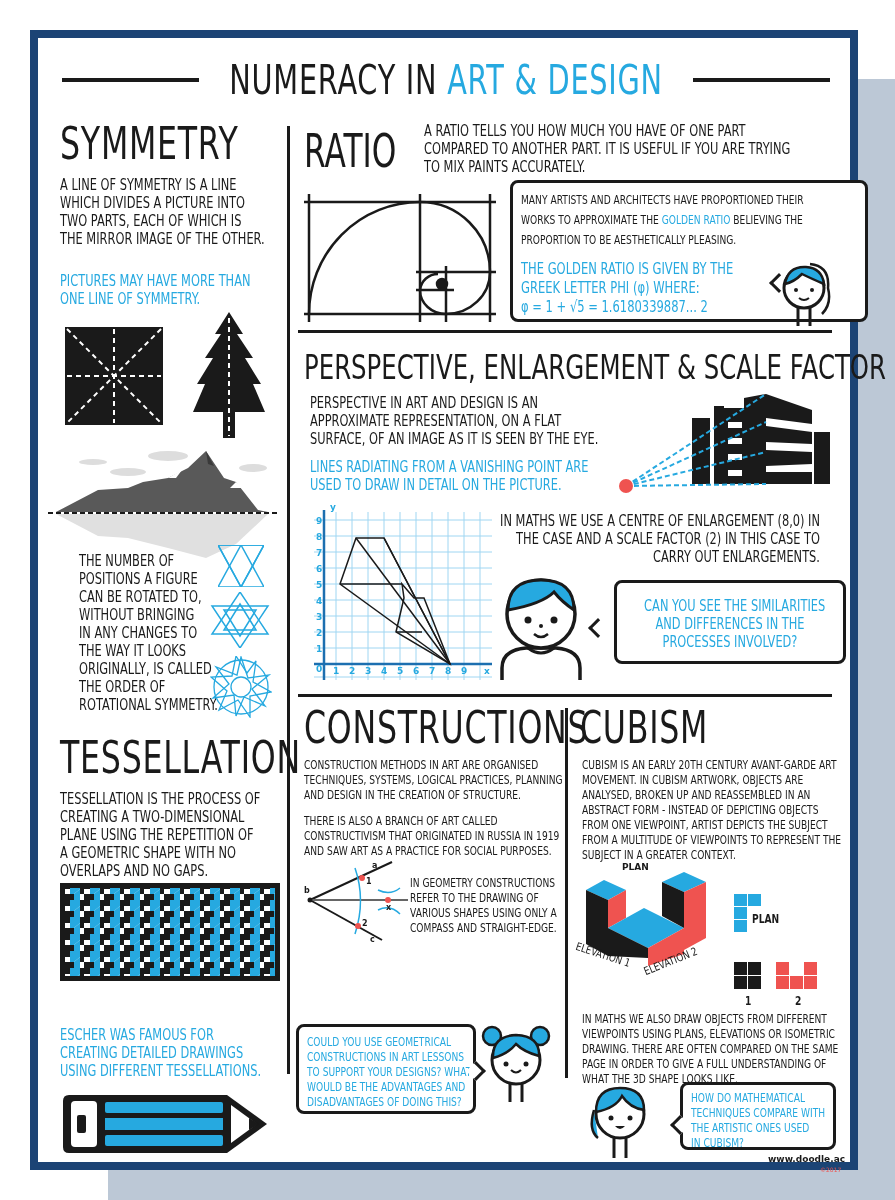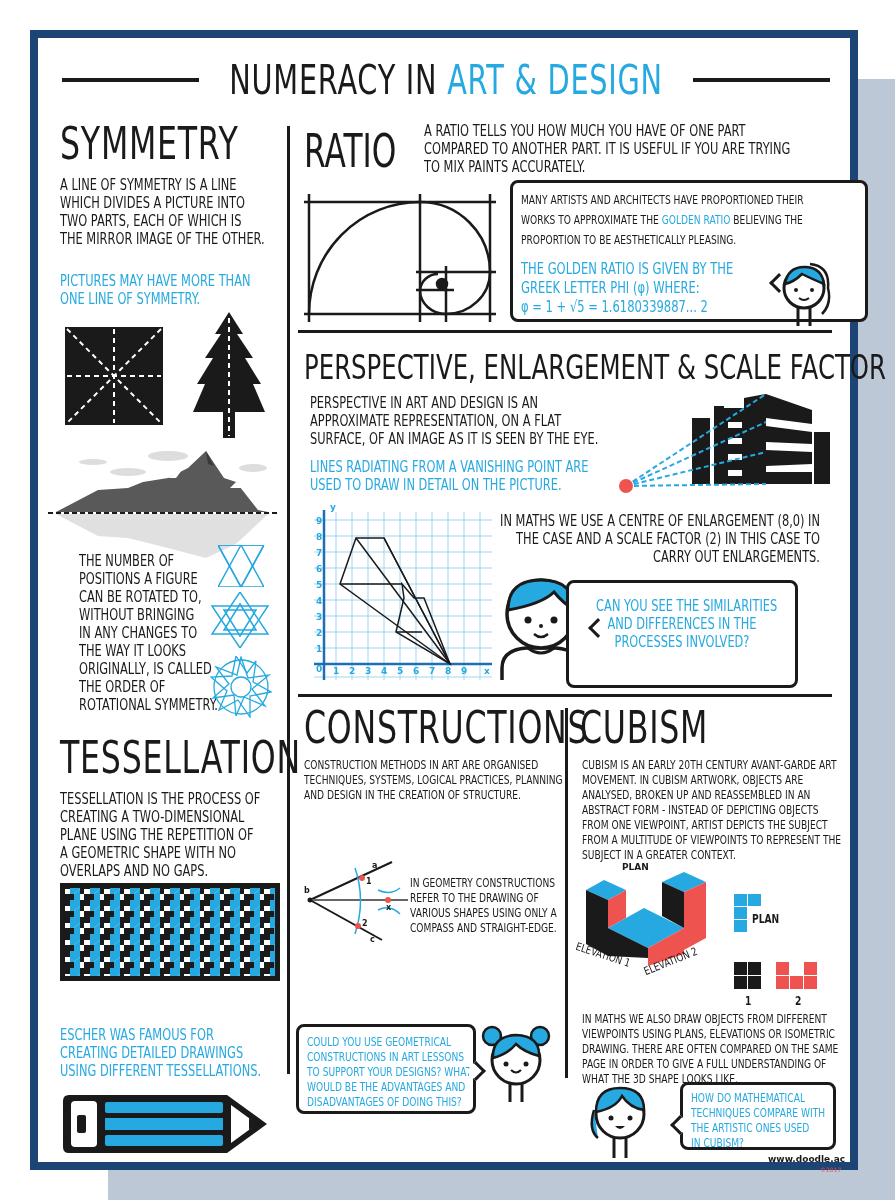--- a/index.html
+++ b/index.html
@@ -306,34 +306,39 @@
   <svg class="abs" style="left:454px; top:530px;" width="98" height="112" viewBox="0 0 98 112">
     <path d="M10,112 V100 Q10,82 34,80 H64 Q88,82 88,100 V112" fill="#fff" stroke="#1a1a1a" stroke-width="3.5"></path>
     <path d="M36,80 Q49,90 62,80" fill="none" stroke="#1a1a1a" stroke-width="3"></path>
     <circle cx="49" cy="46" r="34" fill="#fff" stroke="#1a1a1a" stroke-width="3.5"></circle>
     <path d="M16,42 Q16,12 49,12 Q82,12 82,42 Q70,34 62,24 Q50,36 16,42 Z" fill="#26a9e0" stroke="#1a1a1a" stroke-width="3"></path>
     <circle cx="36" cy="52" r="3.5" fill="#1a1a1a"></circle>
       <circle cx="62" cy="52" r="3.5" fill="#1a1a1a"></circle>
     <circle cx="49" cy="58" r="2" fill="#1a1a1a"></circle>
     <path d="M42,66 Q49,72 56,66" fill="none" stroke="#1a1a1a" stroke-width="2.5"></path>
   </svg>
-  <div class="bubble" style="left:528px; top:542px; width:232px; height:108px;">
+  <div class="bubble" style="left:576px; top:542px; width:232px; height:84px;">
     <div class="abs blue" style="left:0; top:14px; width:226px; text-align:center;">
       <div class="txt center">CAN YOU SEE THE SIMILARITIES</div>
       <div class="txt center">AND DIFFERENCES IN THE</div>
       <div class="txt center">PROCESSES INVOLVED?</div>
     </div>
   </div>
   <div class="tail" style="left:553px; top:583px;"></div>
 
   <div class="abs h1" style="left:266px; top:664px;">CONSTRUCTIONS</div>
   <div class="abs" style="left:266px; top:720px;">
     <div class="txt-s">CONSTRUCTION METHODS IN ART ARE ORGANISED</div>
     <div class="txt-s">TECHNIQUES, SYSTEMS, LOGICAL PRACTICES, PLANNING</div>
     <div class="txt-s">AND DESIGN IN THE CREATION OF STRUCTURE.</div>
+  </div>
+  <div class="abs" style="left:266px; top:776px;">
+    <div class="txt-s">THERE IS ALSO A BRANCH OF ART CALLED</div>
+    <div class="txt-s">CONSTRUCTIVISM THAT ORIGINATED IN RUSSIA IN 1919</div>
+    <div class="txt-s">AND SAW ART AS A PRACTICE FOR SOCIAL PURPOSES.</div>
   </div>
   <svg class="abs" style="left:262px; top:822px;" width="110" height="84" viewBox="0 0 110 84">
     <g stroke="#1a1a1a" stroke-width="2">
         <line x1="10" y1="40" x2="92" y2="2"></line>
         <line x1="10" y1="40" x2="82" y2="80"></line>
       </g>
     <line x1="10" y1="40" x2="108" y2="40" stroke="#666" stroke-width="2"></line>
     <g stroke="#26a9e0" stroke-width="1.5" fill="none">
       <path d="M55,8 Q66,40 55,74"></path>
         <path d="M78,30 Q90,36 100,28"></path>

